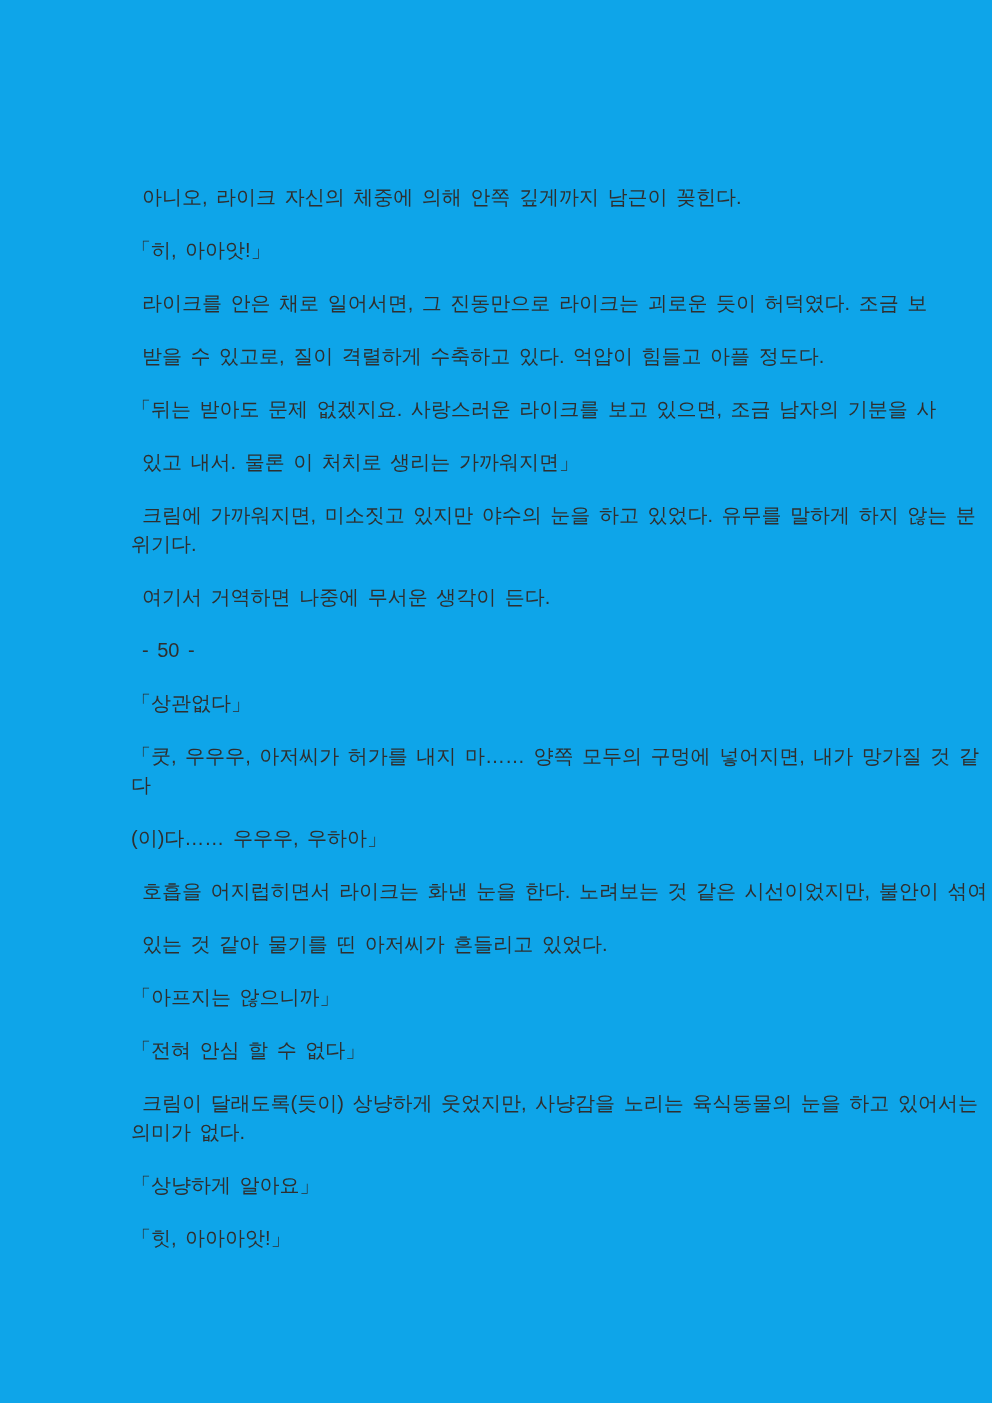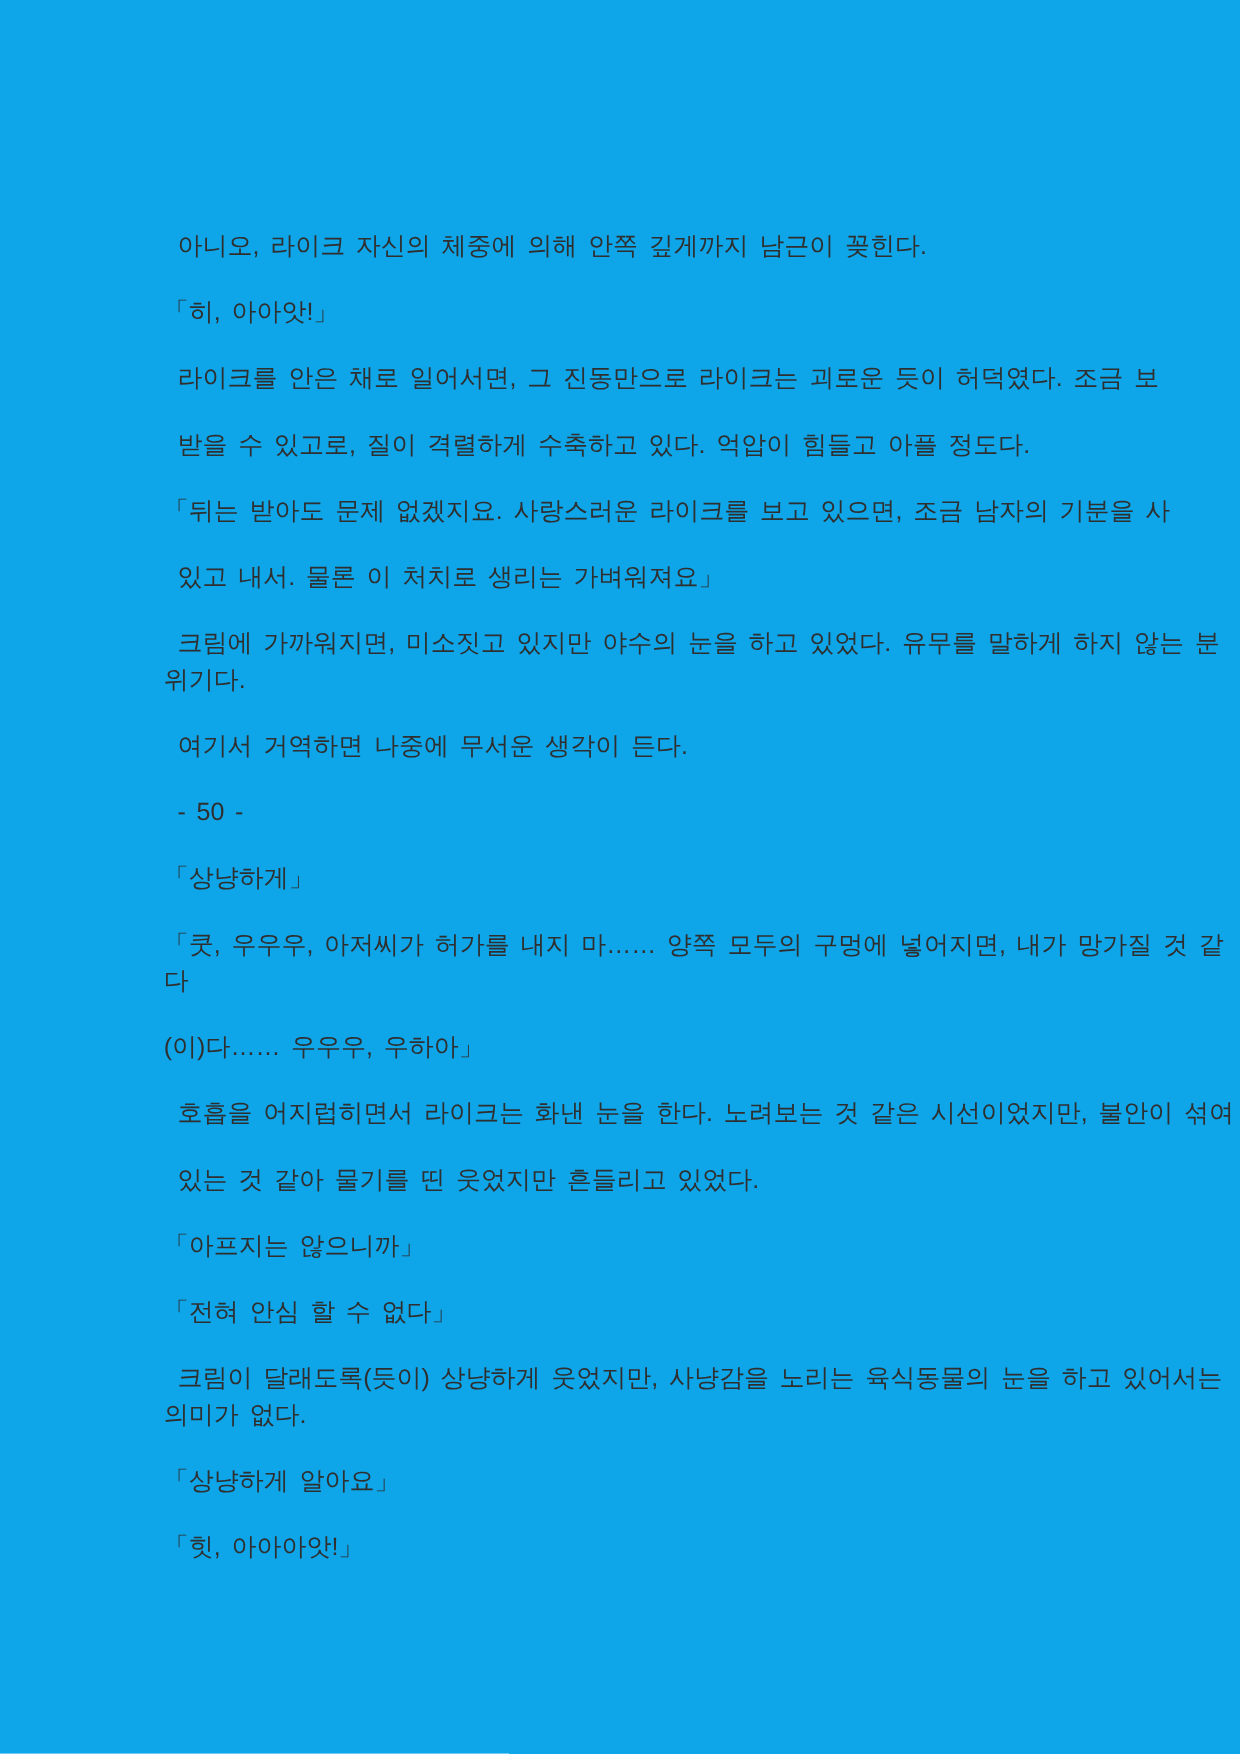--- a/index.html
+++ b/index.html
@@ -28,30 +28,30 @@
 </style>
 </head>
 <body>
 
 <div class="page">
   <p class="line indent">아니오, 라이크 자신의 체중에 의해 안쪽 깊게까지 남근이 꽂힌다.</p>
   <p class="line">「히, 아아앗!」</p>
   <p class="line indent">라이크를 안은 채로 일어서면, 그 진동만으로 라이크는 괴로운 듯이 허덕였다. 조금 보</p>
   <p class="line indent">받을 수 있고로, 질이 격렬하게 수축하고 있다. 억압이 힘들고 아플 정도다.</p>
   <p class="line">「뒤는 받아도 문제 없겠지요. 사랑스러운 라이크를 보고 있으면, 조금 남자의 기분을 사</p>
-  <p class="line indent">있고 내서. 물론 이 처치로 생리는 가벼워져요」</p>
+  <p class="line indent">있고 내서. 물론 이 처치로 생리는 가까워지면」</p>
   <p class="line indent">크림에 가까워지면, 미소짓고 있지만 야수의 눈을 하고 있었다. 유무를 말하게 하지 않는 분</p>
   <p class="line cont">위기다.</p>
   <p class="line indent">여기서 거역하면 나중에 무서운 생각이 든다.</p>
   <p class="line indent">- 50 -</p>
-  <p class="line">「상냥하게」</p>
+  <p class="line">「상관없다」</p>
   <p class="line"><span>「</span><span class="u">쿳, 우우우</span><span>, 아저씨가 허가를 내지 마…… 양쪽 모두의 구멍에 넣어지면, 내가 망가질 것 같</span></p>
   <p class="line cont">다</p>
   <p class="line"><span>(이)다…… </span><span class="u">우우우</span><span>, 우하아」</span></p>
   <p class="line indent">호흡을 어지럽히면서 라이크는 화낸 눈을 한다. 노려보는 것 같은 시선이었지만, 불안이 섞여</p>
-  <p class="line indent">있는 것 같아 물기를 띤 웃었지만 흔들리고 있었다.</p>
+  <p class="line indent">있는 것 같아 물기를 띤 아저씨가 흔들리고 있었다.</p>
   <p class="line">「아프지는 않으니까」</p>
   <p class="line">「전혀 안심 할 수 없다」</p>
   <p class="line indent">크림이 달래도록(듯이) 상냥하게 웃었지만, 사냥감을 노리는 육식동물의 눈을 하고 있어서는</p>
   <p class="line cont">의미가 없다.</p>
   <p class="line">「상냥하게 알아요」</p>
   <p class="line">「힛, 아아아앗!」</p>
 </div>
 
 </body></html>

